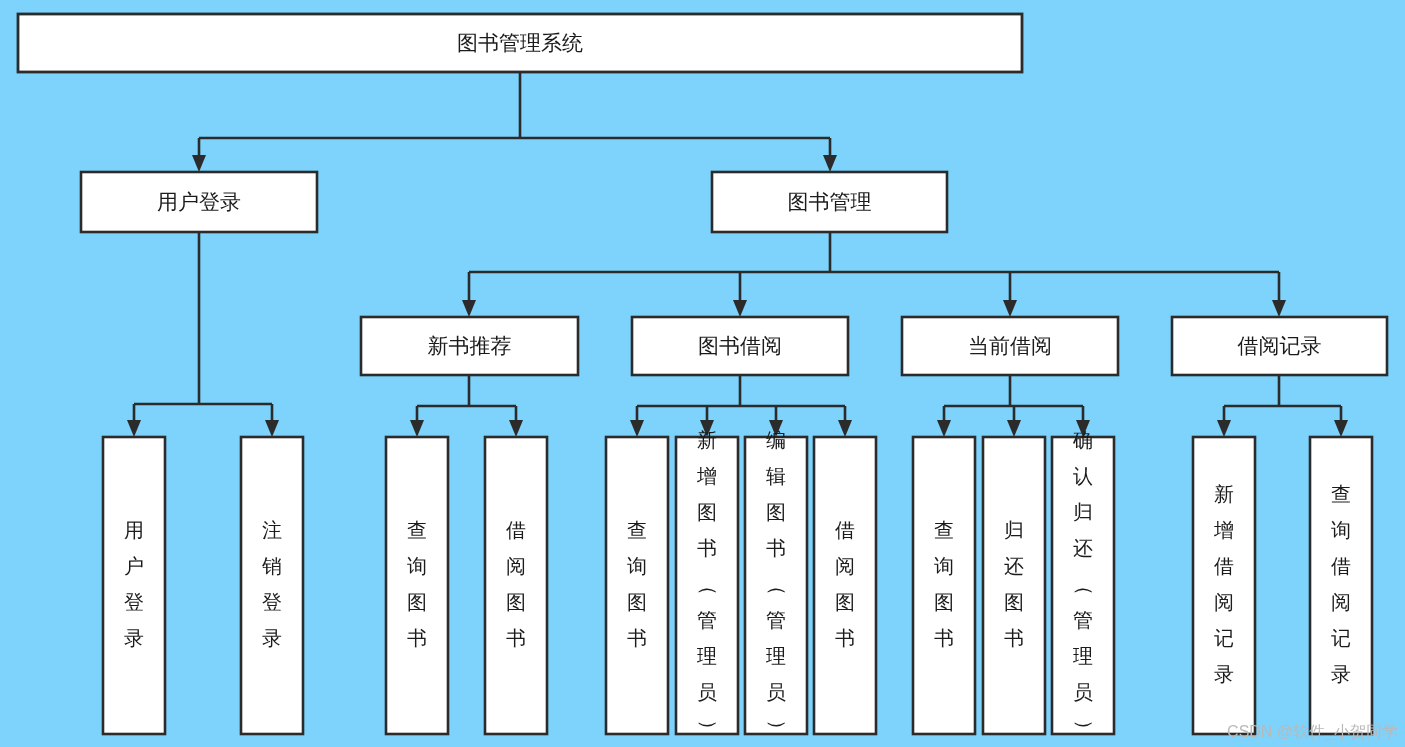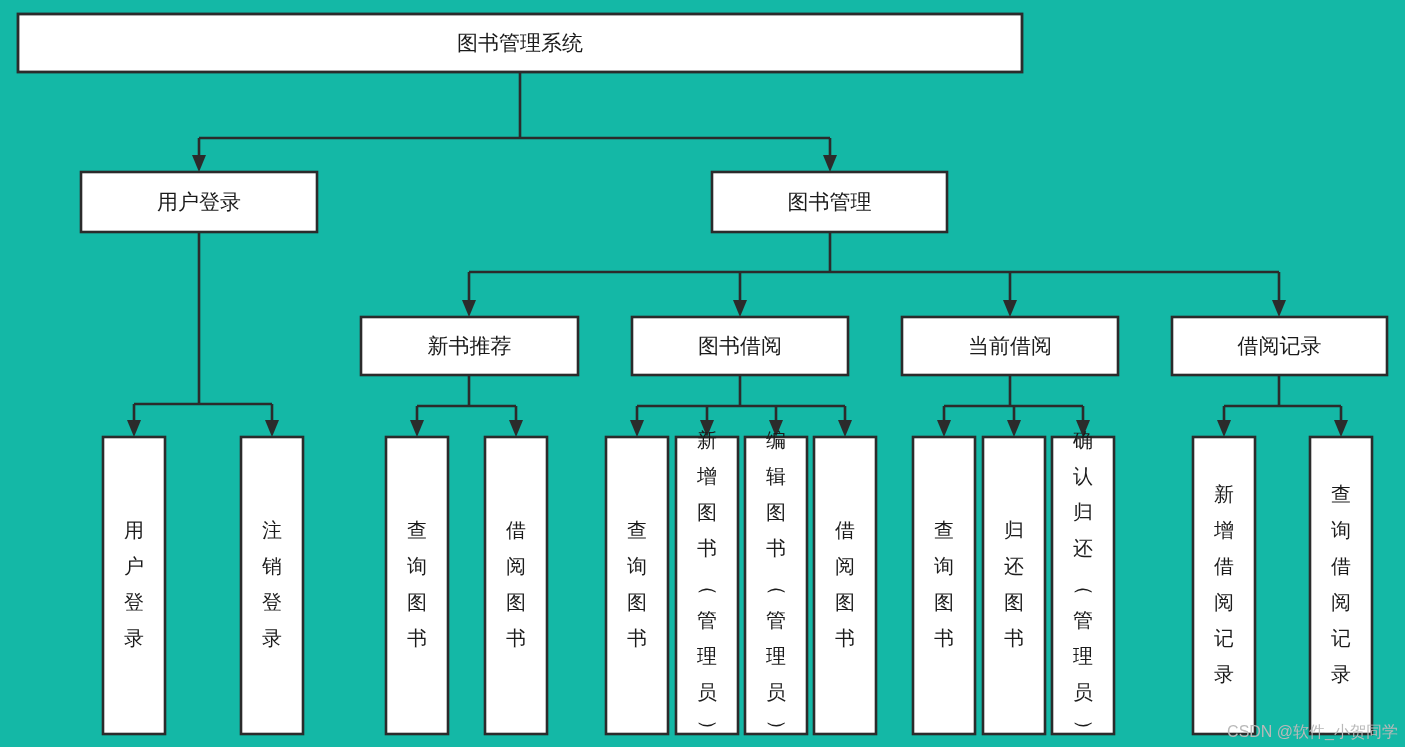--- a/index.html
+++ b/index.html
@@ -8,21 +8,21 @@
     padding: 0;
     background: #ffffff;
   }
   body {
     font-family: "Liberation Sans", "DejaVu Sans", sans-serif;
   }
   #diagram-root {
     position: relative;
     width: 1405px;
     height: 747px;
-    background: #14b8a6;
+    background: #7dd3fc;
     overflow: hidden;
   }
   svg.diagram-canvas {
     position: absolute;
     left: 0;
     top: 0;
     width: 1405px;
     height: 747px;
     display: block;
   }

